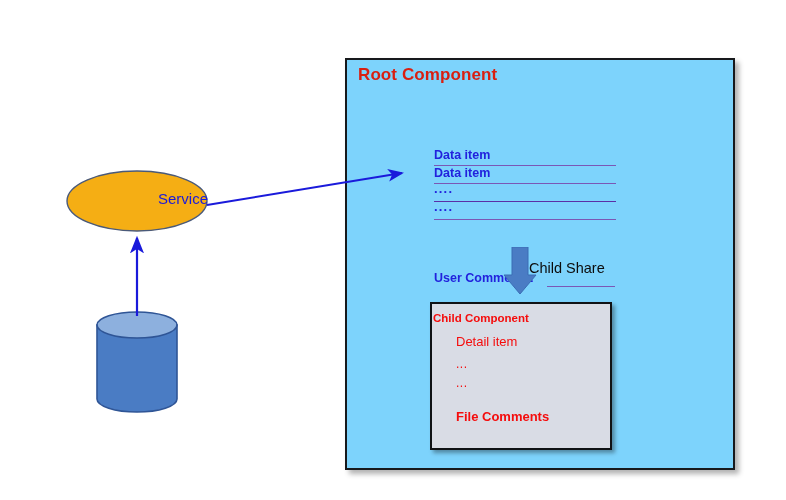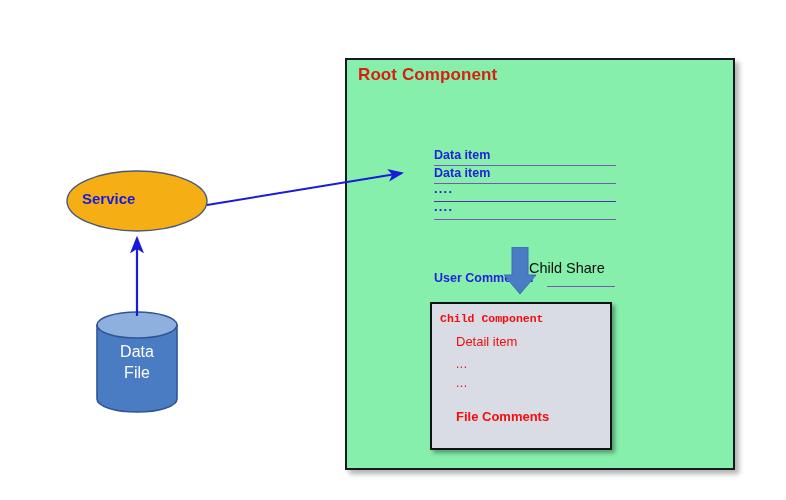--- a/index.html
+++ b/index.html
@@ -18,21 +18,21 @@
     overflow: hidden;
   }
 
   
   .root-panel {
     position: absolute;
     left: 345px;
     top: 58px;
     width: 390px;
     height: 412px;
-    background: #86efac;
+    background: #7dd3fc;
     border: 2px solid #17191c;
     box-sizing: border-box;
     box-shadow: 4px 4px 5px rgba(0,0,0,0.30);
   }
   .root-title {
     position: absolute;
     left: 11px;
     top: 5px;
     font-size: 17px;
     font-weight: bold;
@@ -123,27 +123,26 @@
     top: 300px;
     width: 182px;
     height: 148px;
     background: #d9dce5;
     border: 2px solid #101215;
     box-sizing: border-box;
     box-shadow: 3px 3px 4px rgba(0,0,0,0.35);
   }
   .child-title {
     position: absolute;
-    left: 8px;
+    left: 1px;
     top: 8px;
     font-size: 11.5px;
     font-weight: bold;
     color: #f50c0c;
     white-space: nowrap;
-    font-family: Liberation Mono, monospace;
   }
   .child-line {
     position: absolute;
     left: 24px;
     font-size: 13px;
     color: #f50c0c;
     white-space: nowrap;
   }
   .child-line.l0 { top: 30px; }
   .child-line.l1 { top: 53px; font-size: 12px; letter-spacing: 0.5px;}
@@ -153,26 +152,26 @@
   
   .service-ellipse {
     position: absolute;
     left: 66px;
     top: 170px;
     width: 142px;
     height: 62px;
   }
   .service-label {
     position: absolute;
-    left: 82px;
+    left: 66px;
     top: 190px;
     width: 142px;
-    text-align: left;
+    text-align: right;
     font-size: 15px;
-    font-weight: bold;
+    font-weight: normal;
     color: #1a1adb;
     pointer-events: none;
   }
 
   
   .cylinder {
     position: absolute;
     left: 95px;
     top: 311px;
     width: 84px;
@@ -252,24 +251,20 @@
     </svg>
   </div>
   <div class="service-label">Service</div>
 
   <div class="cylinder">
     <svg width="84" height="102" viewBox="0 0 84 102">
       <path d="M 2 14 L 2 88 A 40 13 0 0 0 82 88 L 82 14 Z" fill="#4a7cc4" stroke="#2f5596" stroke-width="1.6"></path>
       <ellipse cx="42" cy="14" rx="40" ry="13" fill="#8db0de" stroke="#2f5596" stroke-width="1.6"></ellipse>
     </svg>
   </div>
-  <div class="cyl-label">
-    <div>Data</div>
-    <div>File</div>
-  </div>
 
   <svg class="connectors">
     <defs>
       <marker id="arrowblue" markerWidth="9" markerHeight="9" refX="7" refY="3.2" orient="auto" markerUnits="strokeWidth">
         <path d="M0,0 L8,3.2 L0,6.4 L2,3.2 Z" fill="#1a1adb"></path>
       </marker>
     </defs>
 
     <line x1="207" y1="205" x2="402" y2="173" stroke="#1a1adb" stroke-width="2" marker-end="url(#arrowblue)"></line>
 

